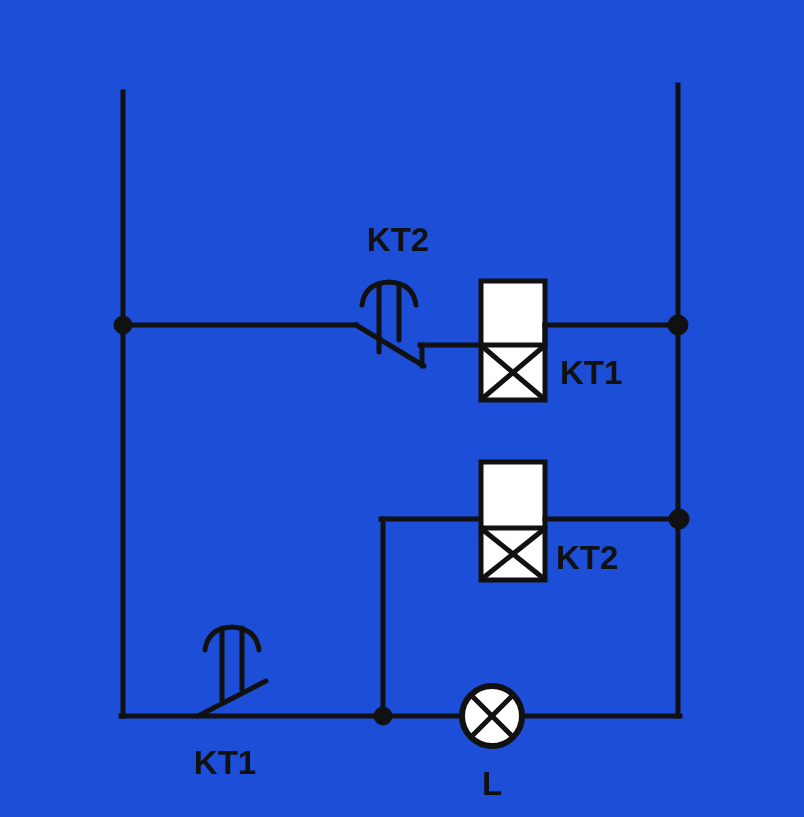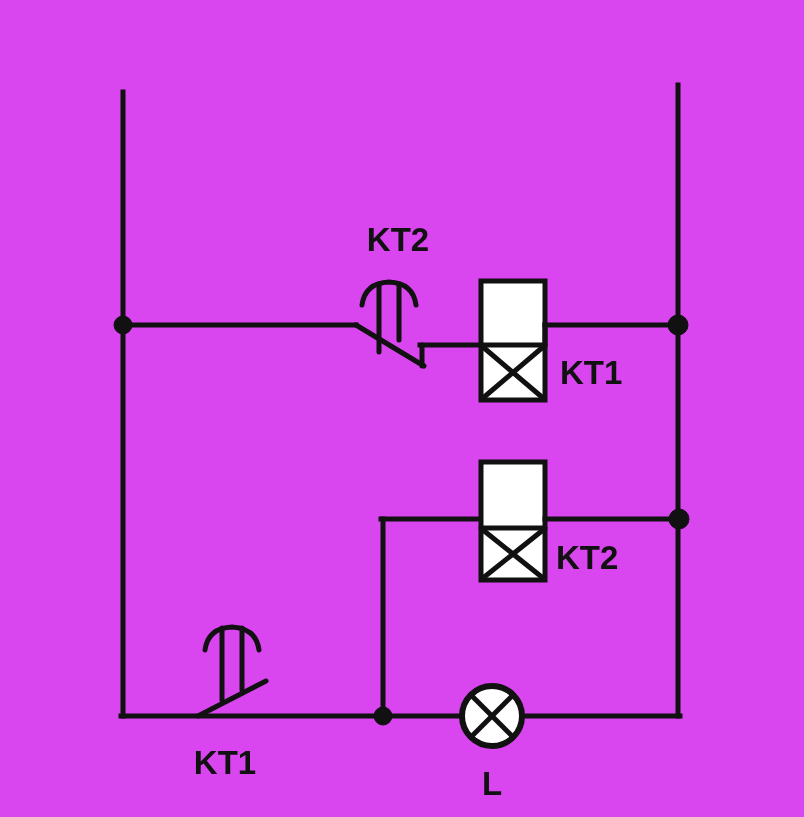--- a/index.html
+++ b/index.html
@@ -7,21 +7,21 @@
     padding: 0;
     background: #ffffff;
   }
   body {
     font-family: "Liberation Sans", sans-serif;
   }
   #diagram-root {
     position: relative;
     width: 804px;
     height: 817px;
-    background: #d946ef;
+    background: #1d4ed8;
     overflow: hidden;
   }
   #circuit-svg {
     position: absolute;
     left: 0;
     top: 0;
     width: 804px;
     height: 817px;
     display: block;
   }

